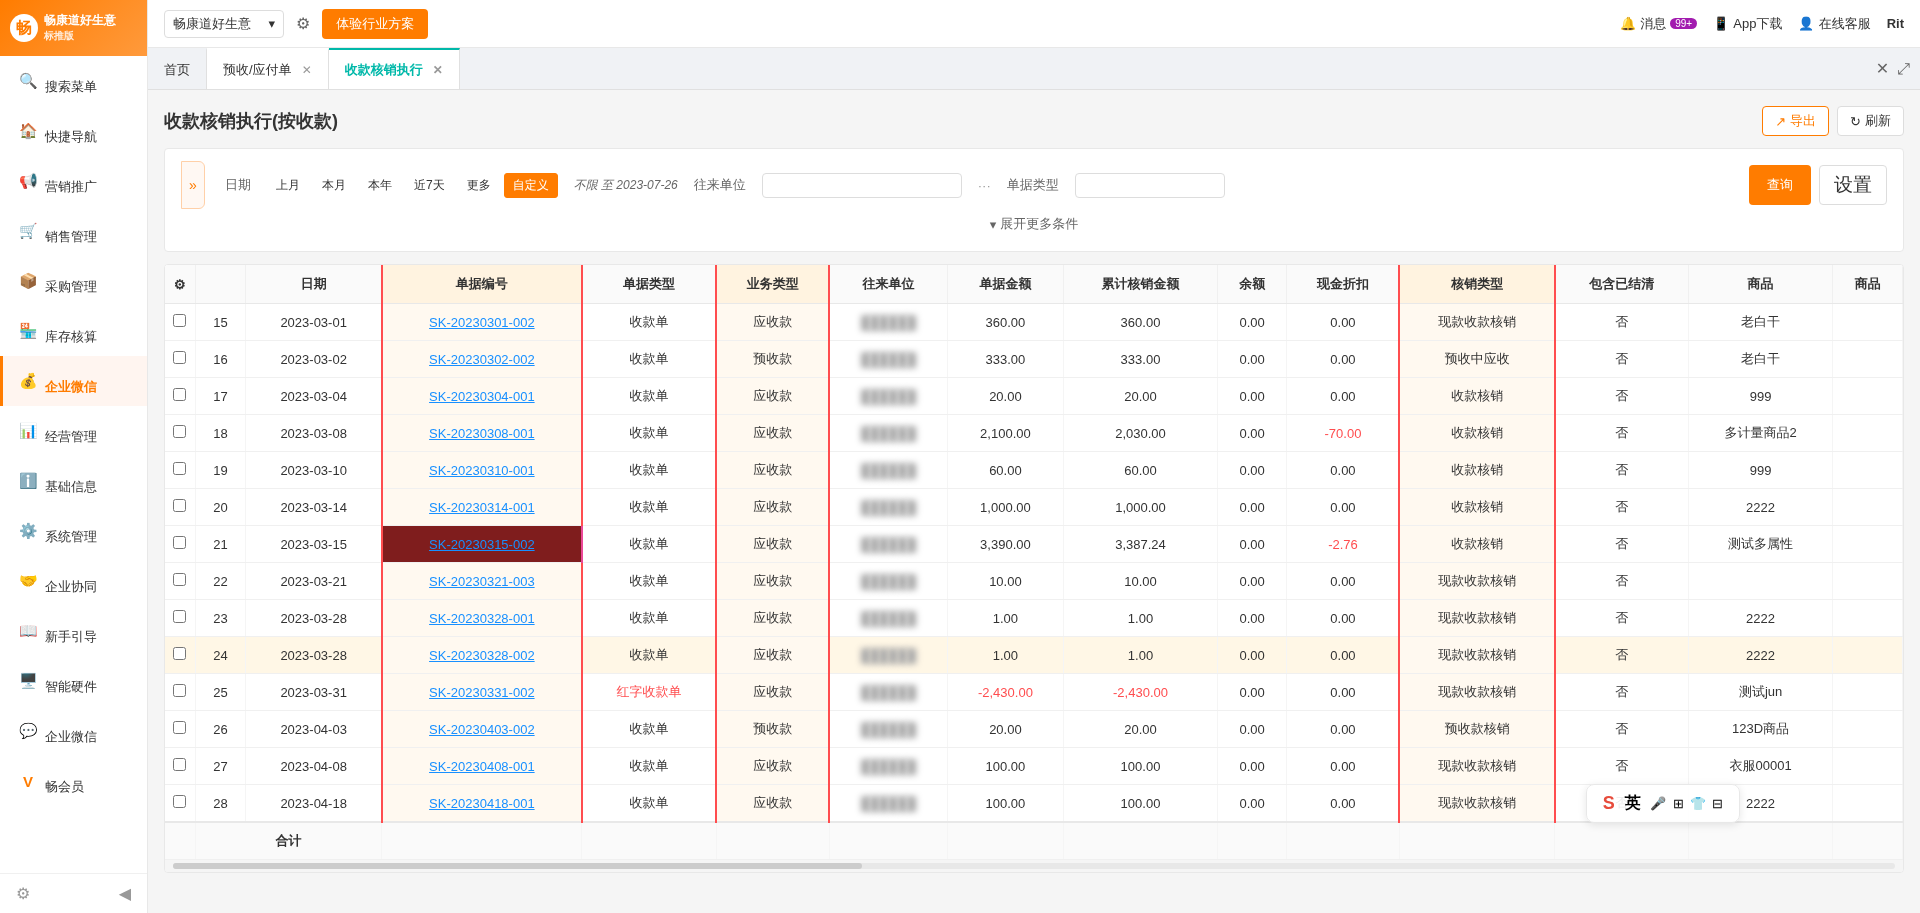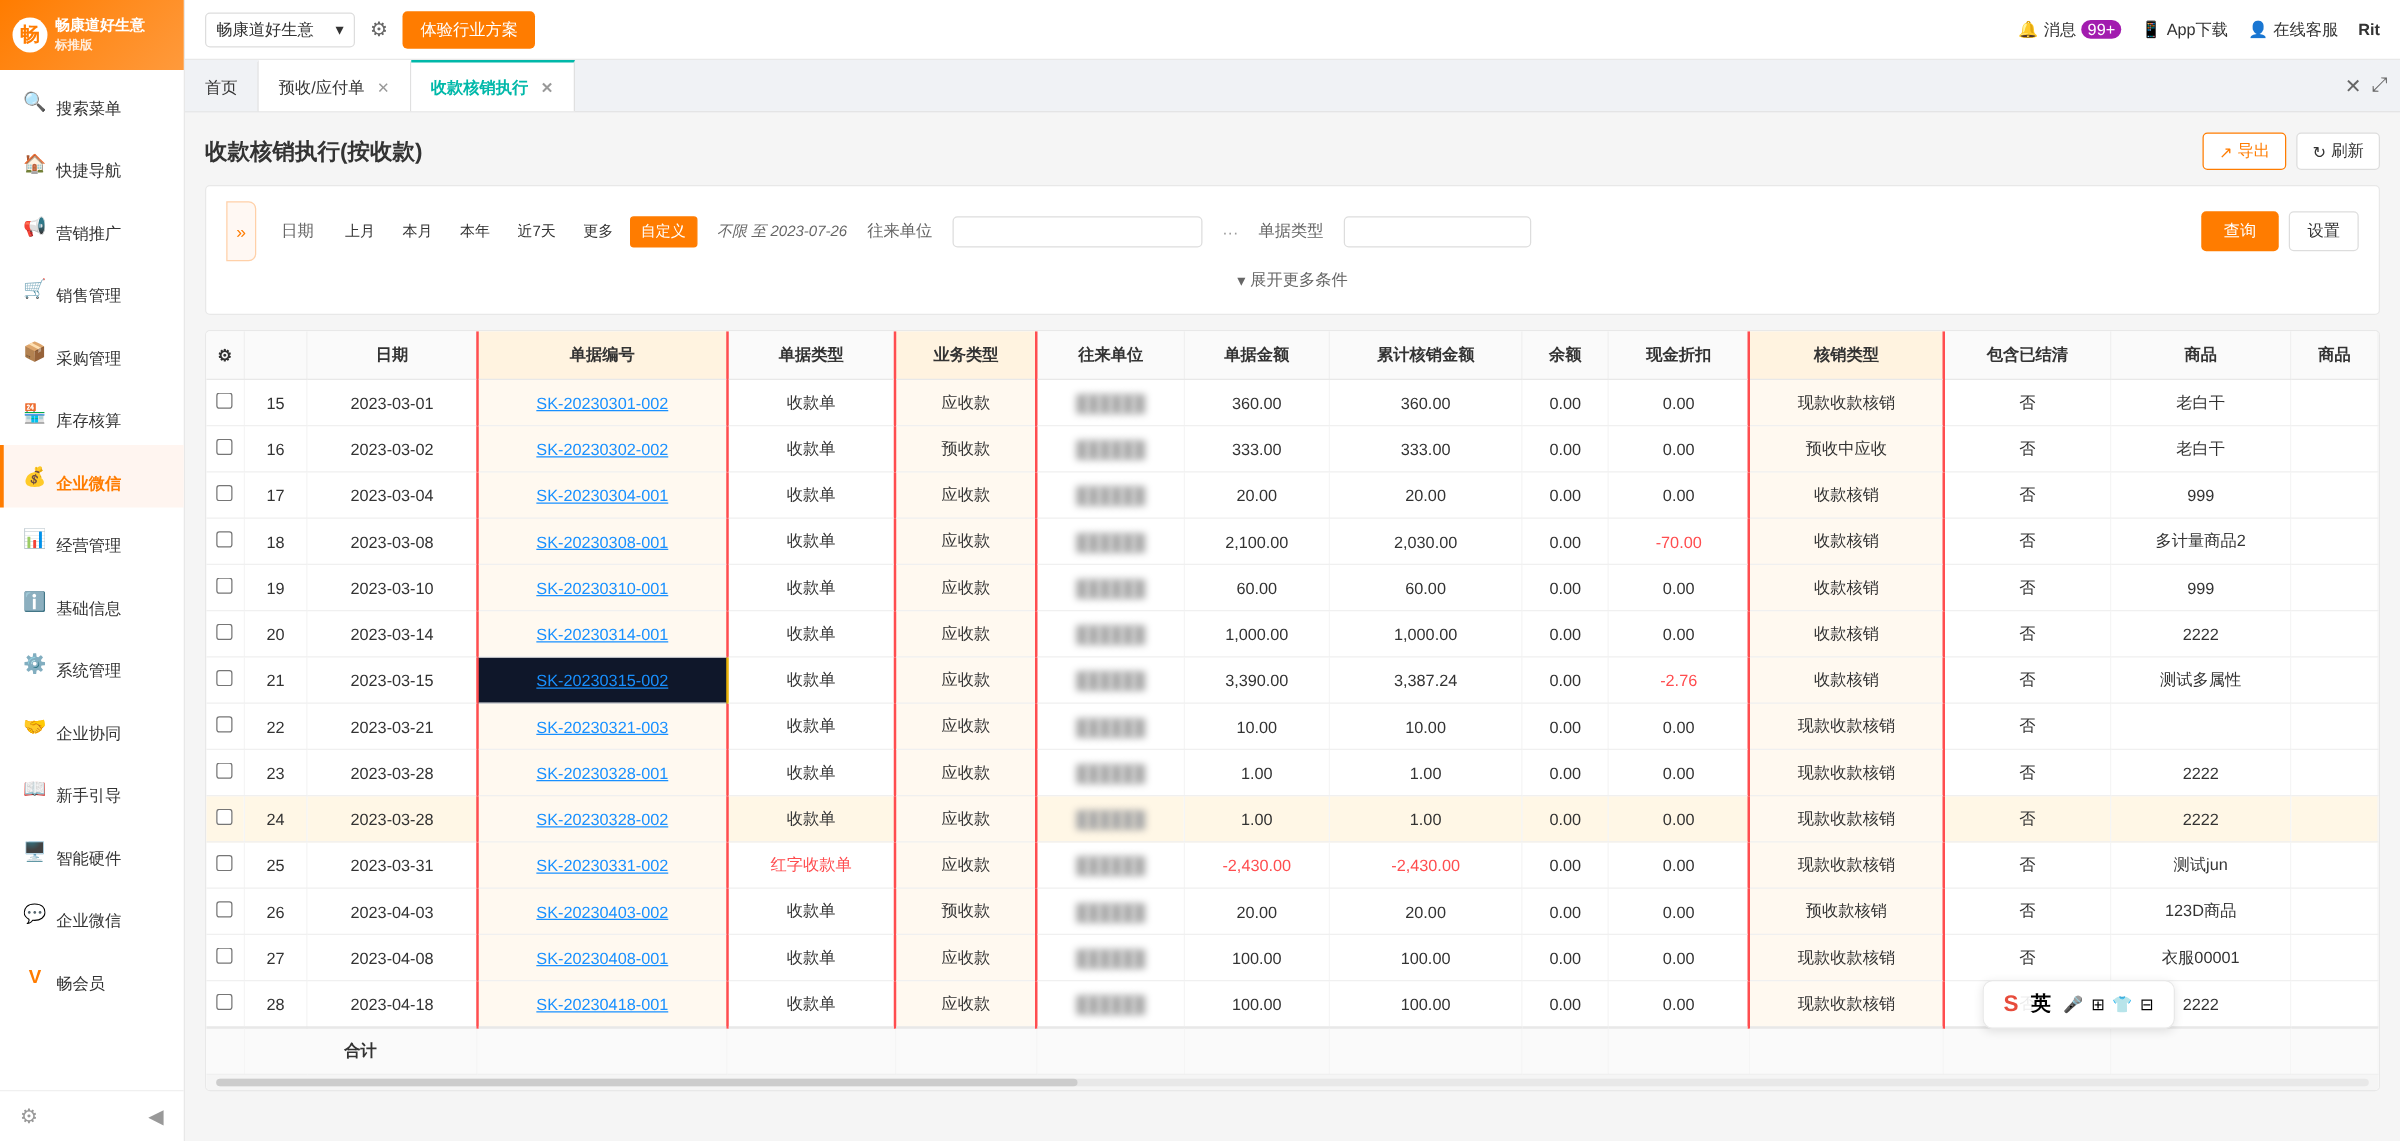--- a/index.html
+++ b/index.html
@@ -70,21 +70,21 @@
     }
     .topbar-gear { font-size: 16px; color: #666; cursor: pointer; }
     .topbar-btn-orange {
       background: #ff7c00; color: #fff; border: none;
       border-radius: 4px; padding: 6px 14px; cursor: pointer; font-size: 13px;
     }
     .topbar-right { margin-left: auto; display: flex; align-items: center; gap: 16px; color: #333; font-size: 13px; }
     .topbar-right-item { display: flex; align-items: center; gap: 4px; cursor: pointer; }
     .badge {
       background: #a21caf; color: #fff; border-radius: 10px;
-      padding: 0 5px; font-size: 13px; min-width: 18px; text-align: left;
+      padding: 0 5px; font-size: 10px; min-width: 18px; text-align: left;
     }
 
     
     .tabbar {
       height: 42px;
       background: #f0f2f5;
       display: flex; align-items: stretch;
       border-bottom: 1px solid #e0e0e0;
     }
     .tab {
@@ -148,21 +148,21 @@
       appearance: none; position: relative;
     }
     .filter-more { color: #999; font-size: 13px; cursor: pointer; }
     .filter-right { margin-left: auto; display: flex; gap: 8px; }
     .btn-query {
       background: #ff7c00; color: #fff; border: none;
       border-radius: 4px; padding: 6px 18px; cursor: pointer; font-size: 13px;
     }
     .btn-settings {
       border: 1px solid #ddd; color: #333; background: #fff;
-      border-radius: 4px; padding: 6px 14px; cursor: pointer; font-size: 13px;
+      border-radius: 4px; padding: 6px 14px; cursor: pointer; font-size: 19px;
     }
     .expand-more {
       text-align: center; padding: 6px 0; color: #666; font-size: 12px;
       cursor: pointer; display: flex; align-items: center; justify-content: center; gap: 4px;
     }
     .sidebar-toggle-btn {
       width: 24px; height: 48px;
       background: #fff8f3; border: 1px solid #ffd0a8;
       border-radius: 0 6px 6px 0; display: flex; align-items: center; justify-content: center;
       cursor: pointer; color: #ff7c00; font-size: 14px; margin-right: 4px;
@@ -517,21 +517,21 @@
     <td class="">0.00</td>
     <td style="border-left:2px solid #ff4d4f;border-right:2px solid #ff4d4f;background:#fff9f0;">收款核销</td>
     <td>否</td>
     <td>2222</td>
     <td></td>
   </tr>
             <tr>
     <td><input type="checkbox" style=""></td>
     <td>21</td>
     <td>2023-03-15</td>
-    <td style="border-left:2px solid #ff4d4f;border-right:2px solid #eab308;background:#0f172a;"><span class="link-cell">SK-20230315-002</span></td>
+    <td style="border-left:2px solid #ff4d4f;border-right:2px solid #ec4899;background:#7f1d1d;"><span class="link-cell">SK-20230315-002</span></td>
     <td style="">收款单</td>
     <td style="border-left:2px solid #ff4d4f;border-right:2px solid #ff4d4f;background:#fff9f0;">应收款</td>
     <td><span class="blurred">██████</span></td>
     <td class="">3,390.00</td>
     <td class="">3,387.24</td>
     <td>0.00</td>
     <td class="negative">-2.76</td>
     <td style="border-left:2px solid #ff4d4f;border-right:2px solid #ff4d4f;background:#fff9f0;">收款核销</td>
     <td>否</td>
     <td>测试多属性</td>

